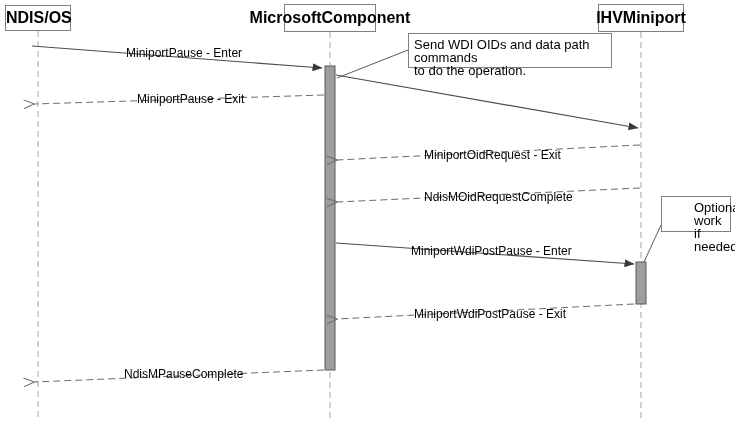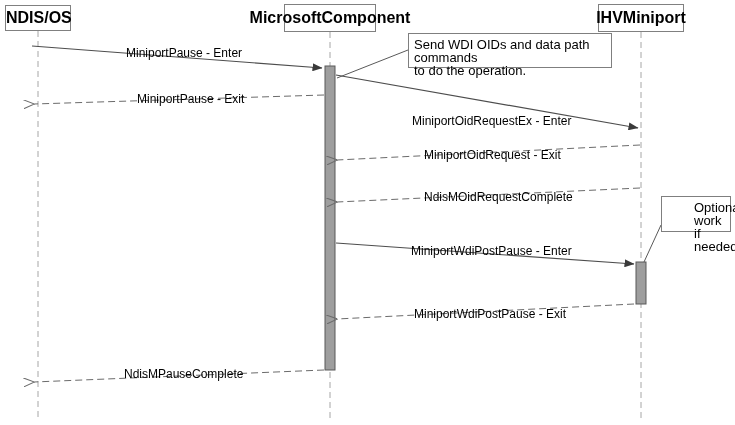--- a/index.html
+++ b/index.html
@@ -111,21 +111,20 @@
     <line x1="634" y1="304" x2="337" y2="319" stroke="#6b6b6b" stroke-width="1" stroke-dasharray="7,4" marker-end="url(#arrow-open-left)"></line>
 
     <line x1="324" y1="370" x2="34" y2="382" stroke="#6b6b6b" stroke-width="1" stroke-dasharray="7,4" marker-end="url(#arrow-open-left)"></line>
 
     <line x1="408" y1="50" x2="337" y2="78" stroke="#595959" stroke-width="1"></line>
     <line x1="661" y1="225" x2="644" y2="262" stroke="#595959" stroke-width="1"></line>
   </svg>
 
   <div class="msg-label" style="left:126px; top:46px;">MiniportPause - Enter</div>
   <div class="msg-label" style="left:137px; top:92px;">MiniportPause - Exit</div>
-  <div class="msg-label" style="left:412px; top:114px;">MiniportOidRequestEx - Enter</div>
   <div class="msg-label" style="left:424px; top:148px;">MiniportOidRequest - Exit</div>
   <div class="msg-label" style="left:424px; top:190px;">NdisMOidRequestComplete</div>
   <div class="msg-label" style="left:411px; top:244px;">MiniportWdiPostPause - Enter</div>
   <div class="msg-label" style="left:414px; top:307px;">MiniportWdiPostPause - Exit</div>
   <div class="msg-label" style="left:124px; top:367px;">NdisMPauseComplete</div>
 
   <div class="note" style="left:408px; top:33px; width:204px; height:35px;">
     <div>Send WDI OIDs and data path commands</div>
     <div>to do the operation.</div>
   </div>

